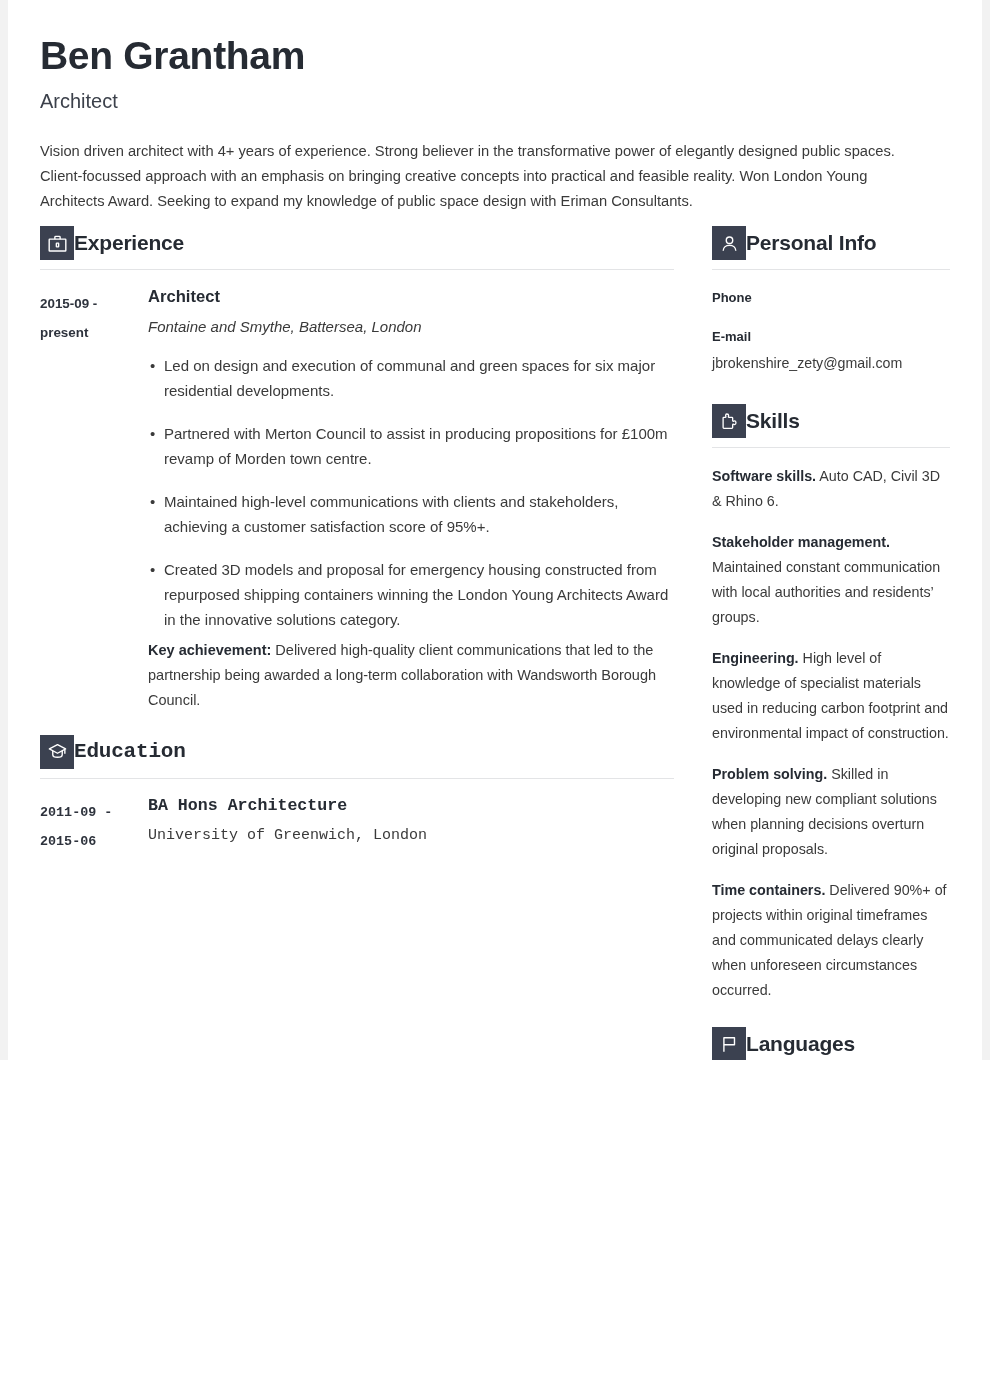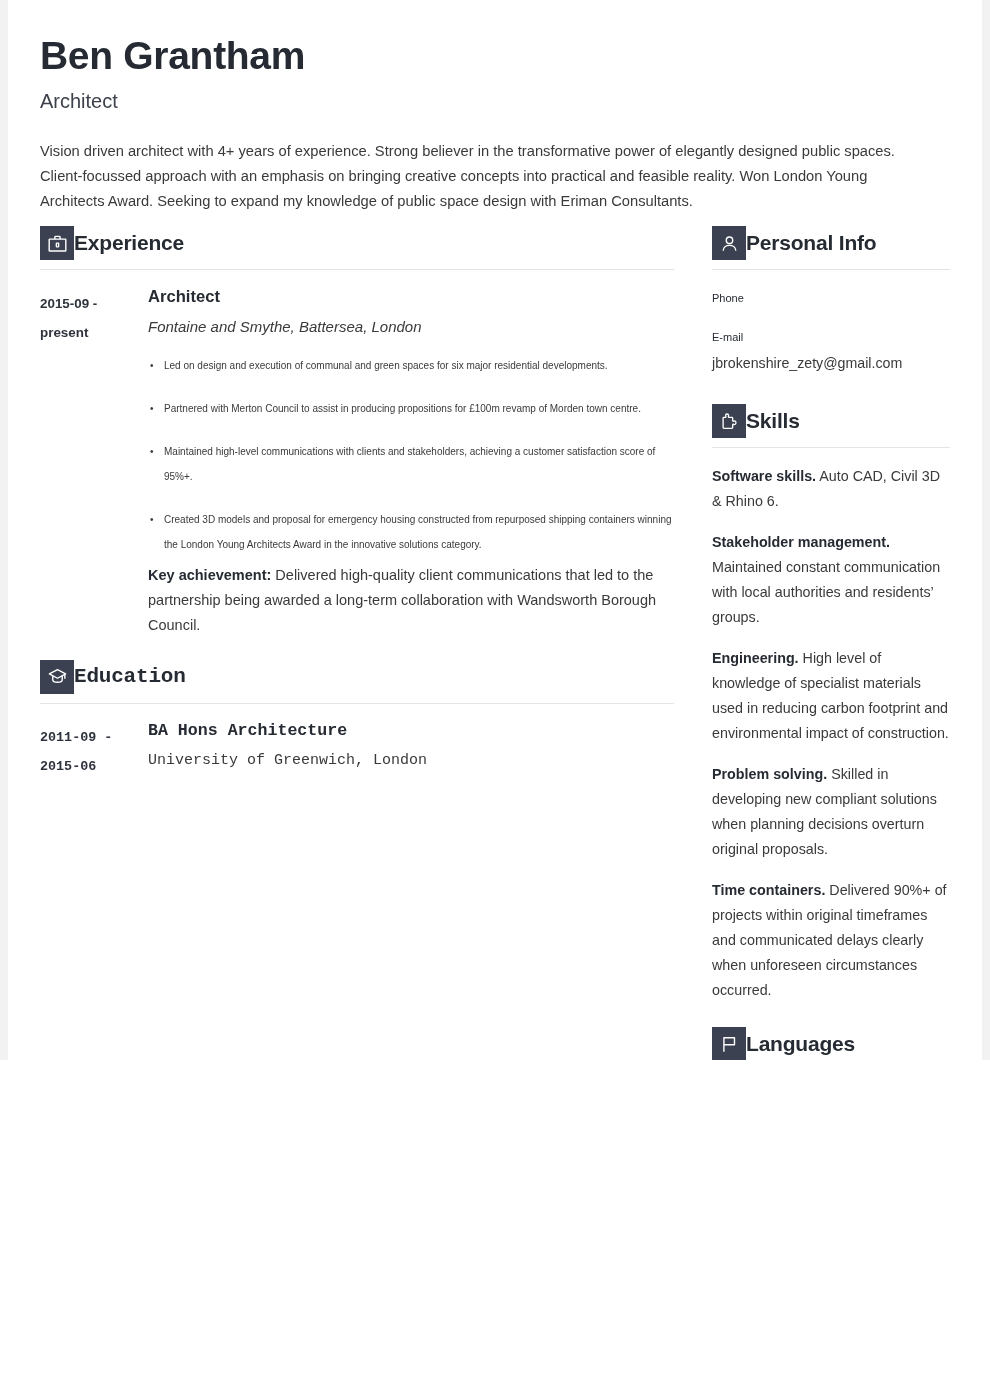--- a/index.html
+++ b/index.html
@@ -128,21 +128,21 @@
     margin-top: 11px;
   }
   .entry-org.plain { font-style: normal; }
   ul.bullets {
     margin: 7px 0 0 0;
     padding-left: 16px;
     list-style: none;
   }
   ul.bullets li {
     position: relative;
-    font-size: 10px;
+    font-size: 15px;
     line-height: 25px;
     color: #3a3a3a;
     margin-top: 18px;
   }
   ul.bullets li:before {
     content: "•";
     position: absolute;
     left: -14px;
     top: 0;
     color: #3a3a3a;
@@ -153,22 +153,22 @@
     color: #3a3a3a;
     margin-top: 6px;
   }
   .key-ach b { color: #262b33; }
 
   
   .side-block { margin-bottom: 0; }
   .side-block + .side-block { margin-top: 28px; }
   .field { margin-top: 17px; }
   .field-label {
-    font-size: 11px;
-    font-weight: normal;
+    font-size: 13px;
+    font-weight: bold;
     color: #262b33;
     line-height: 22px;
   }
   .field-value {
     font-size: 14.2px;
     color: #3a3a3a;
     line-height: 25px;
     margin-top: 3px;
     word-break: break-word;
   }

